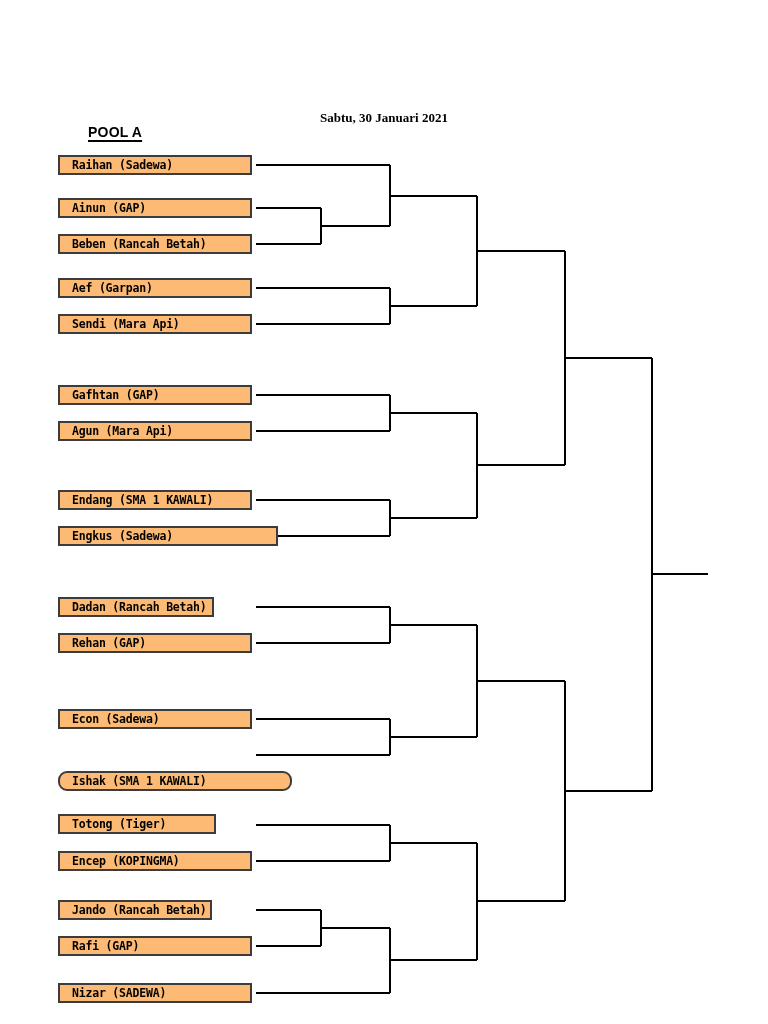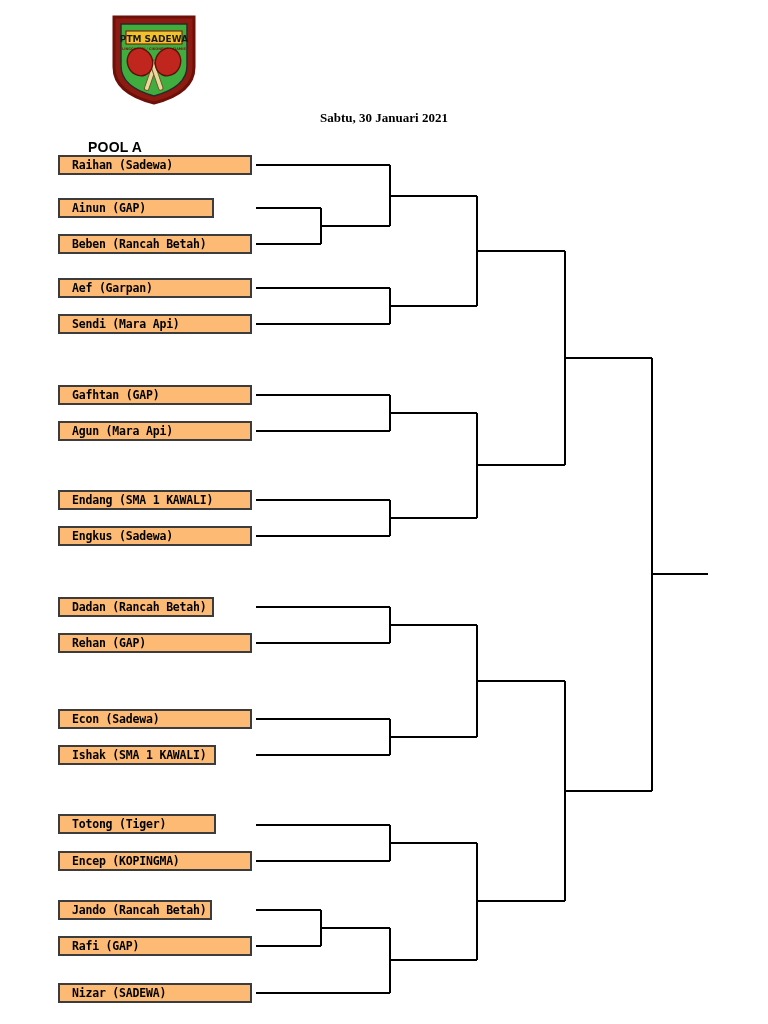--- a/index.html
+++ b/index.html
@@ -33,21 +33,20 @@
     text-underline-offset:2px;
   }
 
   
   .pool-label{
     position:absolute;left:88px;top:124px;
     font-family:"Liberation Sans",sans-serif;
     font-weight:700;font-size:14px;letter-spacing:.2px;
     text-decoration:underline;text-underline-offset:3px;
     text-decoration-thickness:2px;
-    margin-top:15px;
   }
 
   
   #bracket{position:absolute;left:0;top:0;width:768px;height:1024px;}
   .slot-box{
     position:absolute;box-sizing:border-box;
     border:2px solid #3c3c3c;background:#fdba74;
     height:20px;display:flex;align-items:center;
     padding-left:12px;overflow:hidden;white-space:nowrap;
   }
@@ -56,35 +55,20 @@
     font-weight:700;font-size:11.5px;letter-spacing:-0.2px;line-height:20px;
   }
 </style>
 </head>
 <body>
 
 <div id="sheet">
 
   <div class="header">
 
-    <div class="logo">
-      <svg viewBox="0 0 92 96" width="92" height="96" aria-hidden="true">
-        <path d="M6 6 H86 V56 Q86 82 46 92 Q6 82 6 56 Z" fill="#8e1b12" stroke="#6d1009" stroke-width="3"></path>
-        <path d="M13 13 H79 V55 Q79 76 46 85 Q13 76 13 55 Z" fill="#3fae3f" stroke="#2b2b2b" stroke-width="1.5"></path>
-        <rect x="18" y="20" width="56" height="13" fill="#f2c12e" stroke="#6d1009" stroke-width="1"></rect>
-        <text x="46" y="30.5" text-anchor="middle" font-family="DejaVu Sans, sans-serif" font-size="9" font-weight="700" fill="#1a1a1a">PTM SADEWA</text>
-        <text x="46" y="39" text-anchor="middle" font-family="DejaVu Sans, sans-serif" font-size="3.4" font-weight="700" fill="#7a1410">LINGGASARI / CIKONENG / CIAMIS</text>
-        <g>
-          <rect x="41" y="48" width="4.5" height="32" rx="2" fill="#e8d9a0" stroke="#6b5a22" stroke-width="1" transform="rotate(19 43 64)"></rect>
-          <rect x="46" y="48" width="4.5" height="32" rx="2" fill="#e8d9a0" stroke="#6b5a22" stroke-width="1" transform="rotate(-19 48 64)"></rect>
-          <ellipse cx="32" cy="51" rx="12.5" ry="14" fill="#c0261d" stroke="#5e0f0a" stroke-width="1.4" transform="rotate(-22 32 51)"></ellipse>
-          <ellipse cx="60" cy="51" rx="12.5" ry="14" fill="#c0261d" stroke="#5e0f0a" stroke-width="1.4" transform="rotate(22 60 51)"></ellipse>
-        </g>
-      </svg>
-    </div>
 
 
     <div class="datebar">
       <span>Sabtu, 30 Januari 2021</span>
     </div>
   </div>
 
   <div class="pool-label">POOL A</div>
 
   <div id="bracket">
@@ -139,54 +123,54 @@
         <line x1="477" y1="681" x2="565" y2="681" stroke="#000000" stroke-width="2.2"></line>
         <line x1="477" y1="901" x2="565" y2="901" stroke="#000000" stroke-width="2.2"></line>
         <line x1="565" y1="358" x2="652" y2="358" stroke="#000000" stroke-width="2.2"></line>
         <line x1="565" y1="791" x2="652" y2="791" stroke="#000000" stroke-width="2.2"></line>
         <line x1="652" y1="574" x2="708" y2="574" stroke="#000000" stroke-width="2.2"></line>
       </svg>
     <div id="slot-layer">
         <div class="slot-box" style="left: 58px; top: 155px; width: 194px;">
           <span>Raihan (Sadewa)</span>
         </div>
-        <div class="slot-box" style="left: 58px; top: 198px; width: 156px;">
+        <div class="slot-box" style="left: 58px; top: 198px; width: 194px;">
           <span>Ainun (GAP)</span>
         </div>
         <div class="slot-box" style="left: 58px; top: 234px; width: 194px;">
           <span>Beben (Rancah Betah)</span>
         </div>
         <div class="slot-box" style="left: 58px; top: 278px; width: 194px;">
           <span>Aef (Garpan)</span>
         </div>
         <div class="slot-box" style="left: 58px; top: 314px; width: 194px;">
           <span>Sendi (Mara Api)</span>
         </div>
         <div class="slot-box" style="left: 58px; top: 385px; width: 194px;">
           <span>Gafhtan (GAP)</span>
         </div>
         <div class="slot-box" style="left: 58px; top: 421px; width: 194px;">
           <span>Agun (Mara Api)</span>
         </div>
         <div class="slot-box" style="left: 58px; top: 490px; width: 194px;">
           <span>Endang (SMA 1 KAWALI)</span>
         </div>
-        <div class="slot-box" style="left: 58px; top: 526px; width: 194px;">
+        <div class="slot-box" style="left: 58px; top: 526px; width: 220px;">
           <span>Engkus (Sadewa)</span>
         </div>
         <div class="slot-box" style="left: 58px; top: 597px; width: 156px;">
           <span>Dadan (Rancah Betah)</span>
         </div>
         <div class="slot-box" style="left: 58px; top: 633px; width: 194px;">
           <span>Rehan (GAP)</span>
         </div>
         <div class="slot-box" style="left: 58px; top: 709px; width: 194px;">
           <span>Econ (Sadewa)</span>
         </div>
-        <div class="slot-box" style="left: 58px; top: 745px; width: 158px;">
+        <div class="slot-box" style="left: 58px; top: 771px; width: 234px; border-radius: 9px;">
           <span>Ishak (SMA 1 KAWALI)</span>
         </div>
         <div class="slot-box" style="left: 58px; top: 777px; width: 158px; margin-top: 37px;">
           <span>Totong (Tiger)</span>
         </div>
         <div class="slot-box" style="left: 58px; top: 851px; width: 194px;">
           <span>Encep (KOPINGMA)</span>
         </div>
         <div class="slot-box" style="left: 58px; top: 900px; width: 154px;">
           <span>Jando (Rancah Betah)</span>

